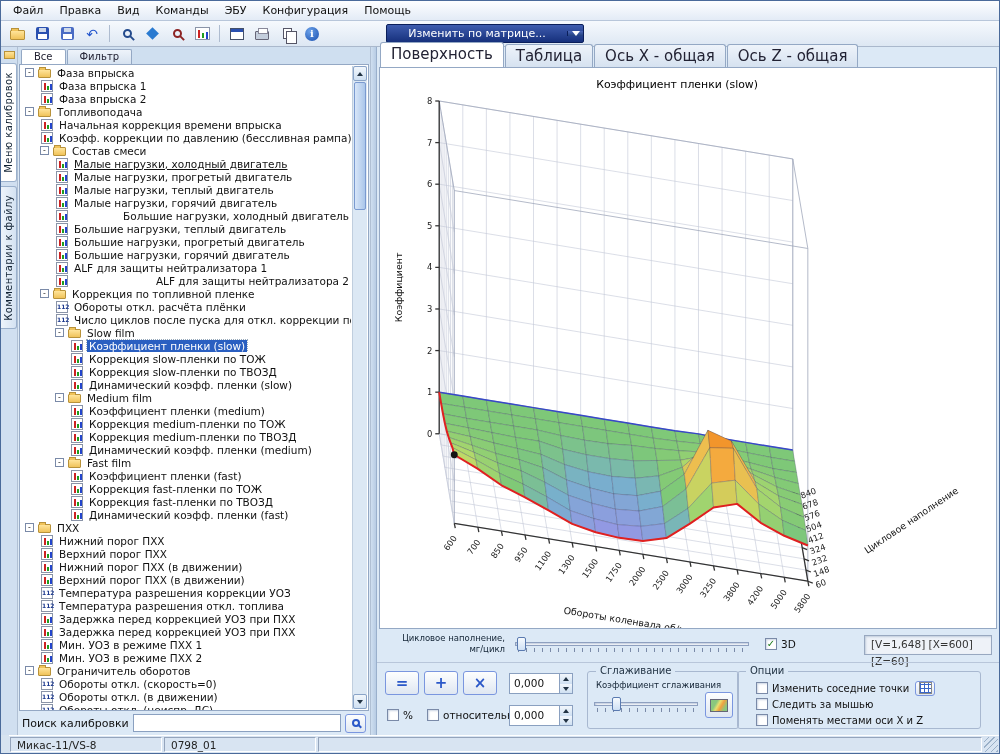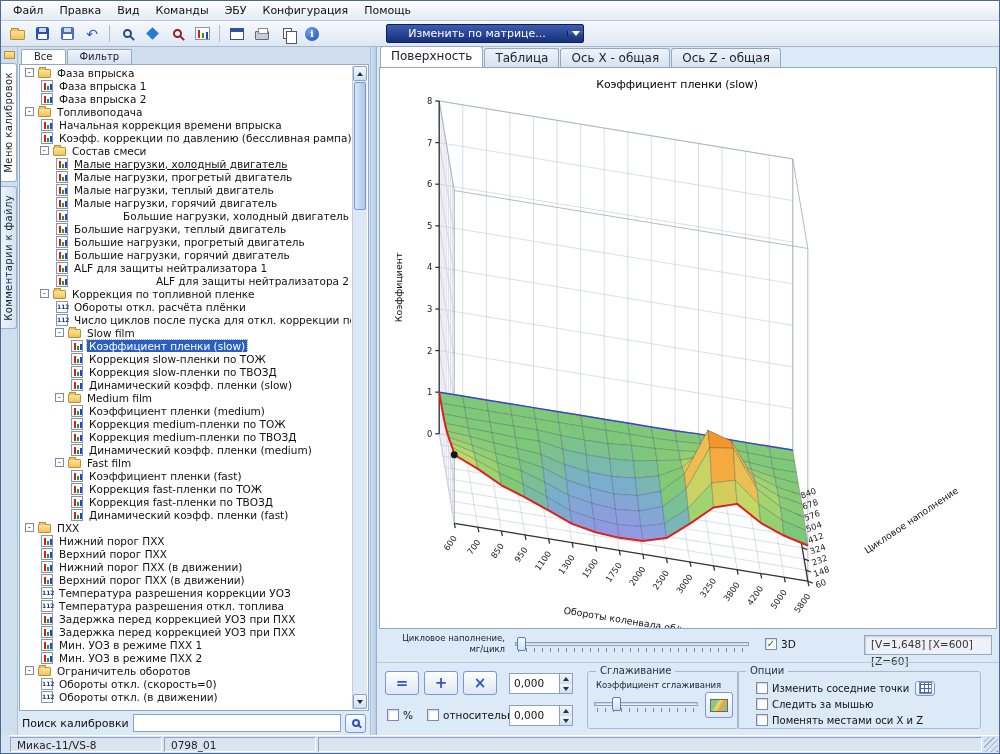--- a/index.html
+++ b/index.html
@@ -79,21 +79,21 @@
   #search-btn{width:21px;height:19px;display:flex;align-items:center;justify-content:center;border:1px solid #7a96df;border-radius:3px;background:linear-gradient(#fdfefe,#dfe7f2)}
   .mag{position:relative;width:8px;height:8px;border:2px solid #2b58c8;border-radius:50%}
   .mag::after{content:"";position:absolute;width:5px;height:2px;background:#2b58c8;right:-4px;bottom:-2px;transform:rotate(45deg)}
 
   
   #splitter{width:8px;background:linear-gradient(90deg,#cfdff0,#b8cce4);border-right:1px solid #9ab0cc}
 
   
   #right-panel{flex:1;display:flex;flex-direction:column;background:#dce9f6}
   #rtabs{height:20px;display:flex;align-items:flex-end;gap:1px;padding-left:3px}
-  .rtab{padding:2px 10px;font-size:12px;border:1px solid #94a8c4;border-bottom:none;border-radius:3px 3px 0 0;background:linear-gradient(#eef3fa,#d6e2f0);color:#223}
+  .rtab{padding:2px 10px;font-size:15px;border:1px solid #94a8c4;border-bottom:none;border-radius:3px 3px 0 0;background:linear-gradient(#eef3fa,#d6e2f0);color:#223}
   .rtab.active{background:#fff;position:relative;z-index:2;padding-bottom:4px}
   #chart-wrap{height:562px;margin:0 2px;background:#fff;border:1px solid #94a8c4;position:relative;z-index:1}
   #chart-wrap svg{display:block}
   .g{stroke:#c2c8d6;stroke-width:.6}
   .go{fill:none;stroke:#a0a8ba;stroke-width:.8}
   .go2{stroke:#a0a8ba;stroke-width:.8}
   .ax{stroke:#333;stroke-width:1.3}
   .tk{font:8.5px "DejaVu Sans",sans-serif;fill:#222}
   .at{font:9.5px "DejaVu Sans",sans-serif;fill:#111}
   .ct{font:11px "DejaVu Sans",sans-serif;fill:#000}
@@ -424,20 +424,24 @@
               <span class="tic tic-folder"></span>
               <span class="lbl">Ограничитель оборотов</span>
             </div>
             <div class="trow" style="padding-left: 18px;">
               <span class="tic tic-scalar">112</span>
               <span class="lbl">Обороты откл. (скорость=0)</span>
             </div>
             <div class="trow" style="padding-left: 18px;">
               <span class="tic tic-scalar">112</span>
               <span class="lbl">Обороты откл. (в движении)</span>
+            </div>
+            <div class="trow" style="padding-left: 18px;">
+              <span class="tic tic-scalar">112</span>
+              <span class="lbl">Обороты откл. (неиспр. ДС)</span>
             </div>
           </div>
         <div id="tree-scroll">
           <span class="sbtn">
               <span class="tri-up"></span>
             </span>
           <span class="sthumb"></span>
           <span class="sbtn" style="margin-top:auto">
               <span class="tri-down"></span>
             </span>

